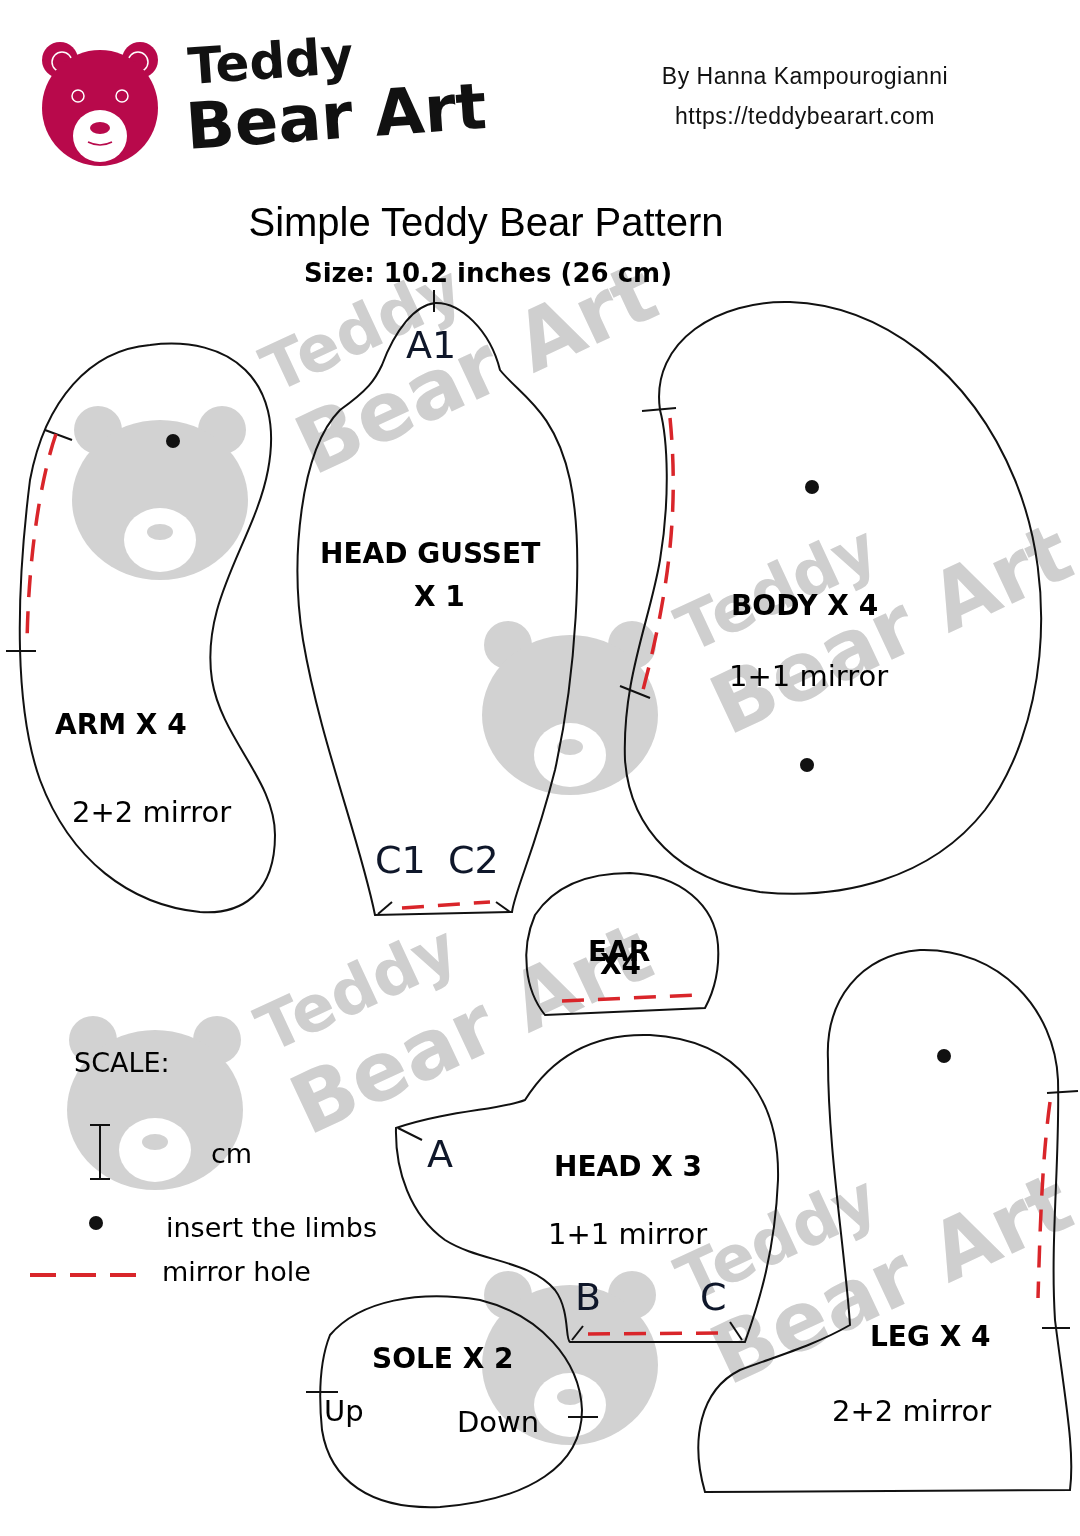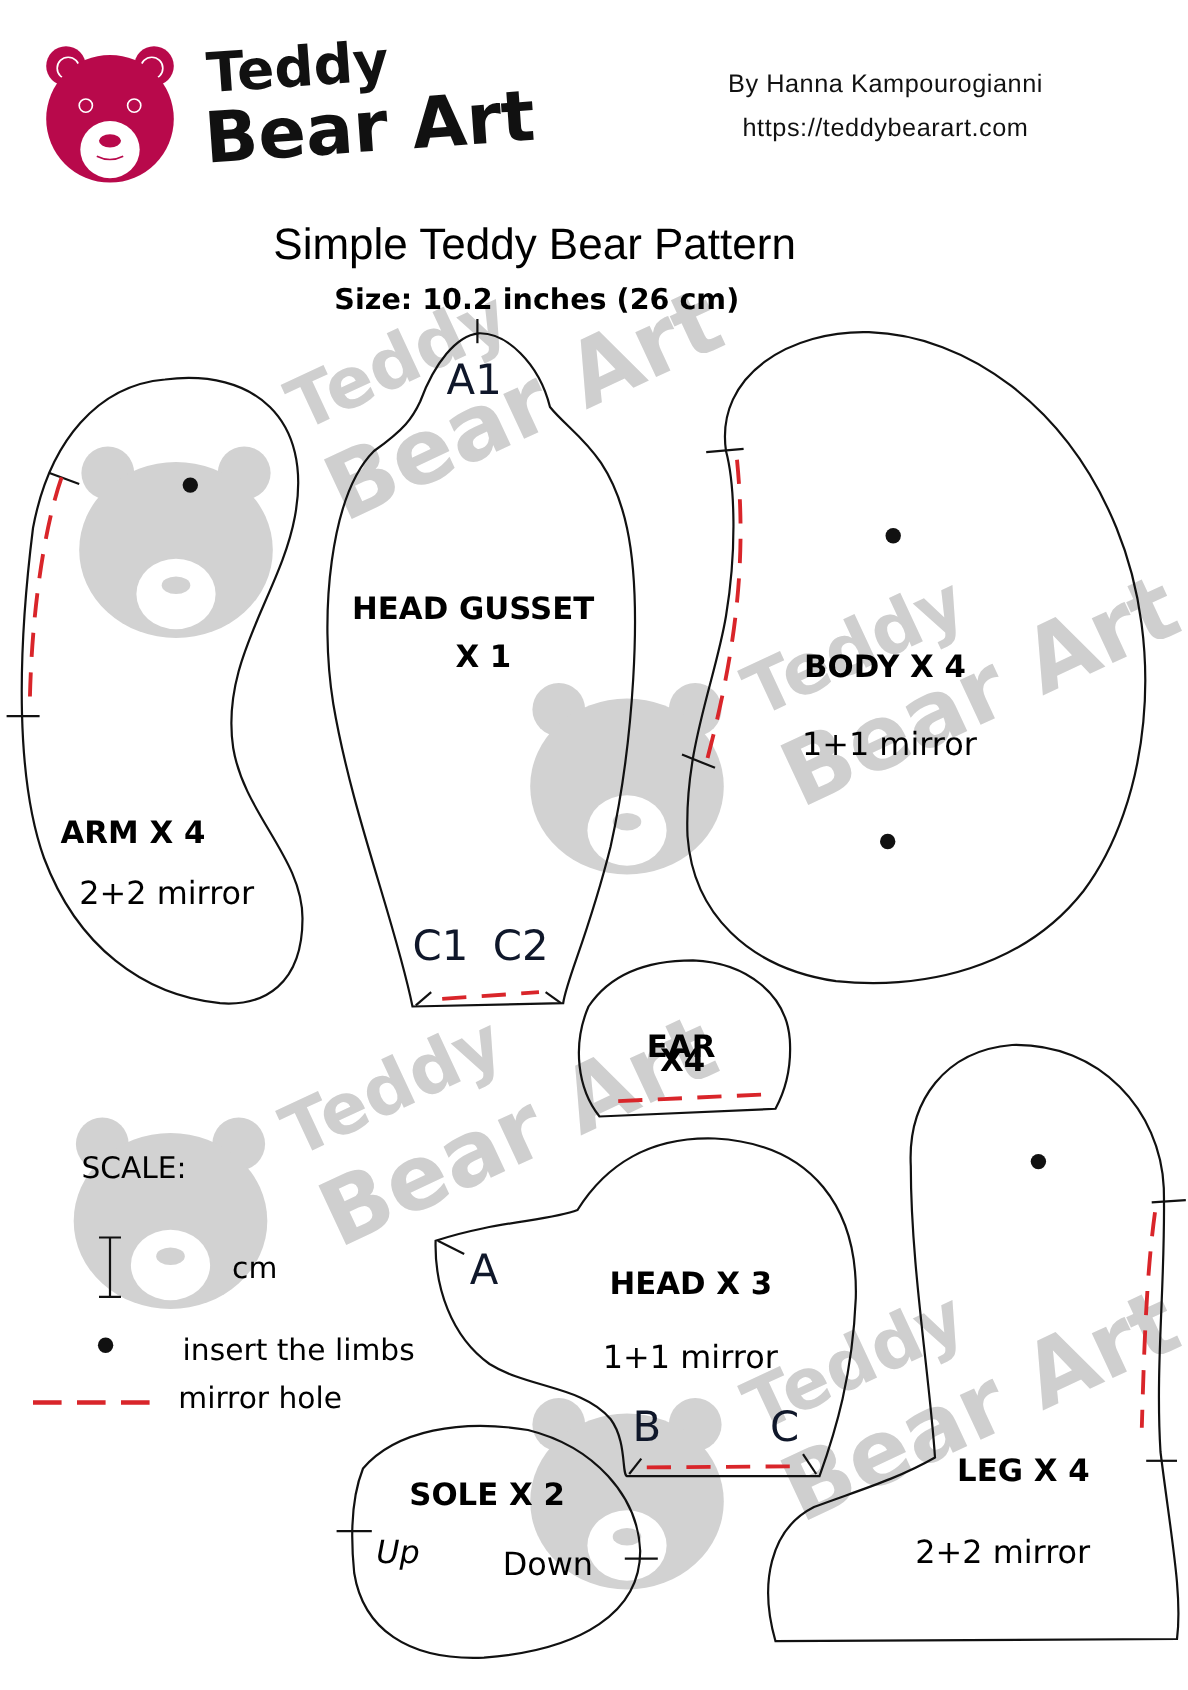--- a/index.html
+++ b/index.html
@@ -142,21 +142,21 @@
 </div>
 <div class="abs brand-line" style="left:188px;top:38px;font-size:50px;">Teddy</div>
 <div class="abs brand-line" style="left:186px;top:90px;font-size:64px;">Bear Art</div>
 
 <div class="abs author" style="top:56px;">By Hanna Kampourogianni</div>
 <div class="abs author" style="top:96px;">https://teddybearart.com</div>
 
 <div class="abs title">Simple Teddy Bear Pattern</div>
 <div class="abs subtitle">Size: 10.2 inches (26 cm)</div>
 
-<div class="abs piece-name" style="left:55px;top:708px;margin-top:32px;">ARM X 4</div>
+<div class="abs piece-name" style="left:55px;top:708px;">ARM X 4</div>
 <div class="abs piece-count" style="left:72px;top:783px;">2+2 mirror</div>
 
 <div class="abs mark" style="left:406px;top:323px;">A1</div>
 <div class="abs piece-name" style="left:320px;top:537px;">HEAD GUSSET</div>
 <div class="abs piece-name" style="left:414px;top:580px;">X 1</div>
 <div class="abs mark" style="left:375px;top:838px;">C1</div>
 <div class="abs mark" style="left:448px;top:838px;">C2</div>
 
 <div class="abs piece-name" style="left:731px;top:589px;">BODY X 4</div>
 <div class="abs piece-count" style="left:729px;top:647px;">1+1 mirror</div>
@@ -164,21 +164,21 @@
 <div class="abs piece-name" style="left:588px;top:905px;margin-top:30px;">EAR</div>
 <div class="abs piece-name" style="left:600px;top:948px;">X4</div>
 
 <div class="abs mark" style="left:427px;top:1132px;">A</div>
 <div class="abs piece-name" style="left:554px;top:1150px;">HEAD X 3</div>
 <div class="abs piece-count" style="left:548px;top:1205px;">1+1 mirror</div>
 <div class="abs mark" style="left:575px;top:1275px;">B</div>
 <div class="abs mark" style="left:700px;top:1275px;">C</div>
 
 <div class="abs piece-name" style="left:372px;top:1342px;">SOLE X 2</div>
-<div class="abs piece-count" style="left:342px;top:1382px;font-style:italic;">Up</div>
+<div class="abs piece-count" style="left:324px;top:1382px;">Up</div>
 <div class="abs piece-count" style="left:457px;top:1393px;">Down</div>
 
 <div class="abs piece-name" style="left:870px;top:1320px;">LEG X 4</div>
 <div class="abs piece-count" style="left:832px;top:1382px;">2+2 mirror</div>
 
 <div>
   <div class="abs legend-text" style="left:74px;top:1047px;">SCALE:</div>
   <svg class="abs" style="left:88px;top:1123px;" width="26" height="60">
     <line x1="2" y1="2" x2="22" y2="2" stroke="#111" stroke-width="2"></line>
     <line x1="12" y1="2" x2="12" y2="56" stroke="#111" stroke-width="2"></line>

